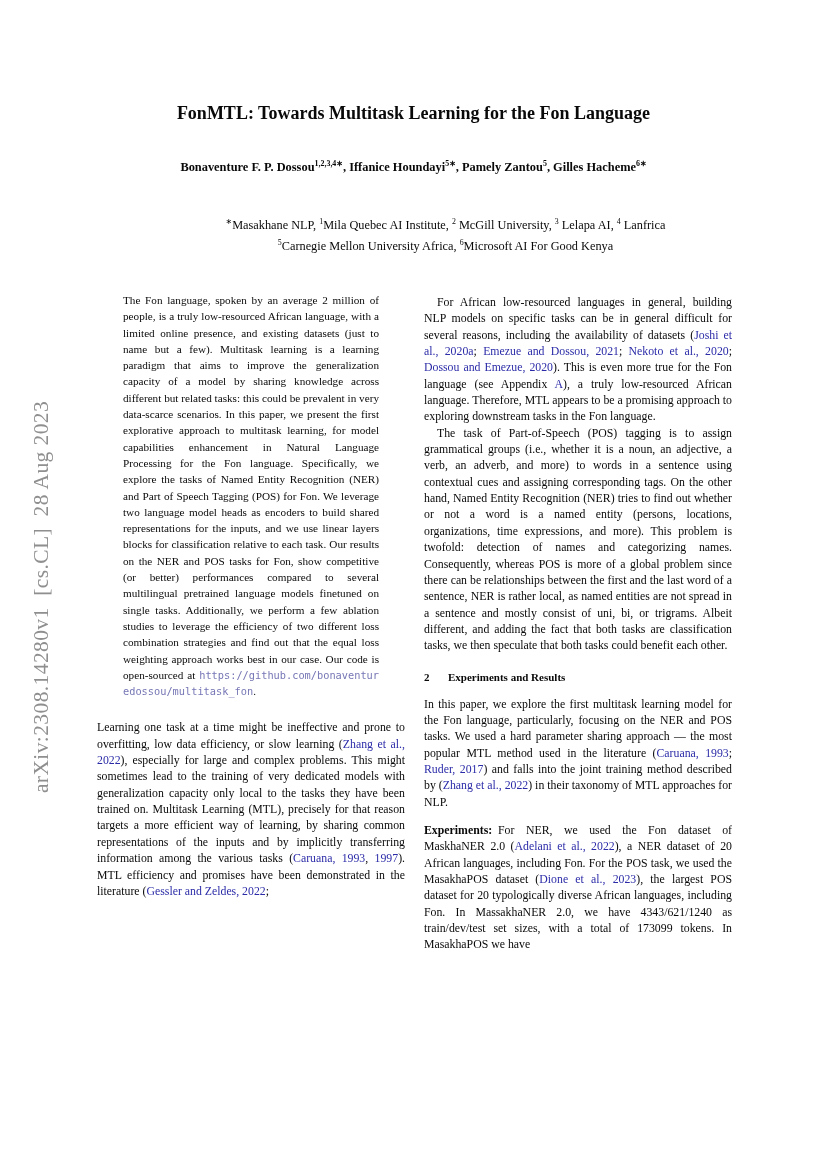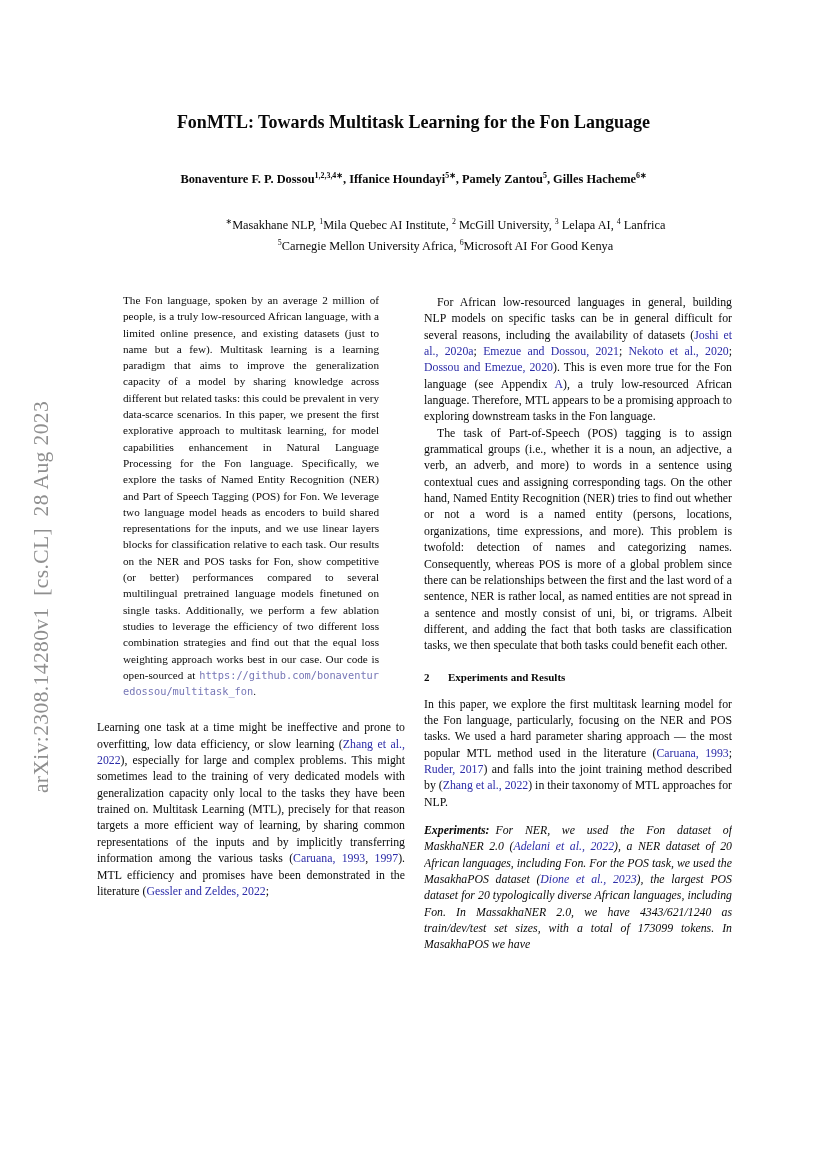--- a/index.html
+++ b/index.html
@@ -8,25 +8,25 @@
     font-family:"Liberation Serif", serif;color:#090909;
     -webkit-font-smoothing:antialiased;overflow:hidden;
   }
   .stamp{
     position:absolute;top:597px;left:41px;
     transform:translate(-50%,-50%) rotate(-90deg);
     white-space:pre;font-size:21.5px;color:#8f8f8f;
     letter-spacing:0.4px;font-family:"Liberation Serif", serif;
   }
   .title{
-    position:absolute;top:112px;left:0;width:100%;margin:0;
+    position:absolute;top:103px;left:0;width:100%;margin:0;
     text-align:center;font-size:18px;font-weight:bold;
   }
   .authors{
-    position:absolute;top:172px;left:0;width:100%;
+    position:absolute;top:160px;left:0;width:100%;
     text-align:center;font-size:12.4px;font-weight:bold;
   }
   .affils{
     position:absolute;top:215px;left:0;width:100%;
     text-align:center;font-size:12.3px;line-height:21px;padding-left:32px;
   }
   .s-sup{font-size:64%;vertical-align:super;line-height:0;}
   .s-cite{color:#2b2ba8;}
   .s-link{color:#7676b6;font-family:"DejaVu Sans Mono", monospace;font-size:92%;word-break:break-all;}
   .s-b{font-weight:bold;}
@@ -44,21 +44,21 @@
     margin:0 26px 20px 26px;font-size:11.2px;line-height:16.3px;
     text-align:justify;
   }
   .sec-head{
     font-size:11px;font-weight:bold;margin:17px 0 13px 0;
     text-align:left;white-space:pre;
   }
   .sec-num{display:inline-block;min-width:24px;}
   .body-para{font-size:11.8px;line-height:16.35px;margin:0;}
   .body-para.indent{text-indent:13px;}
-  .body-para.vspace{margin-top:12px;font-style:italic;}
+  .body-para.vspace{margin-top:12px;}
   .col-right > .body-para:first-child{margin-top:2px;}
 </style>
 </head>
 <body>
 
 <div class="stamp">arXiv:2308.14280v1  [cs.CL]  28 Aug 2023</div>
 
 <h1 class="title">FonMTL: Towards Multitask Learning for the Fon Language</h1>
 
 <div class="authors"><span>Bonaventure F. P. Dossou</span><span class="s-sup">1,2,3,4∗</span><span>, Iffanice Houndayi</span><span class="s-sup">5∗</span><span>, Pamely Zantou</span><span class="s-sup">5</span><span>, Gilles Hacheme</span><span class="s-sup">6∗</span></div>

